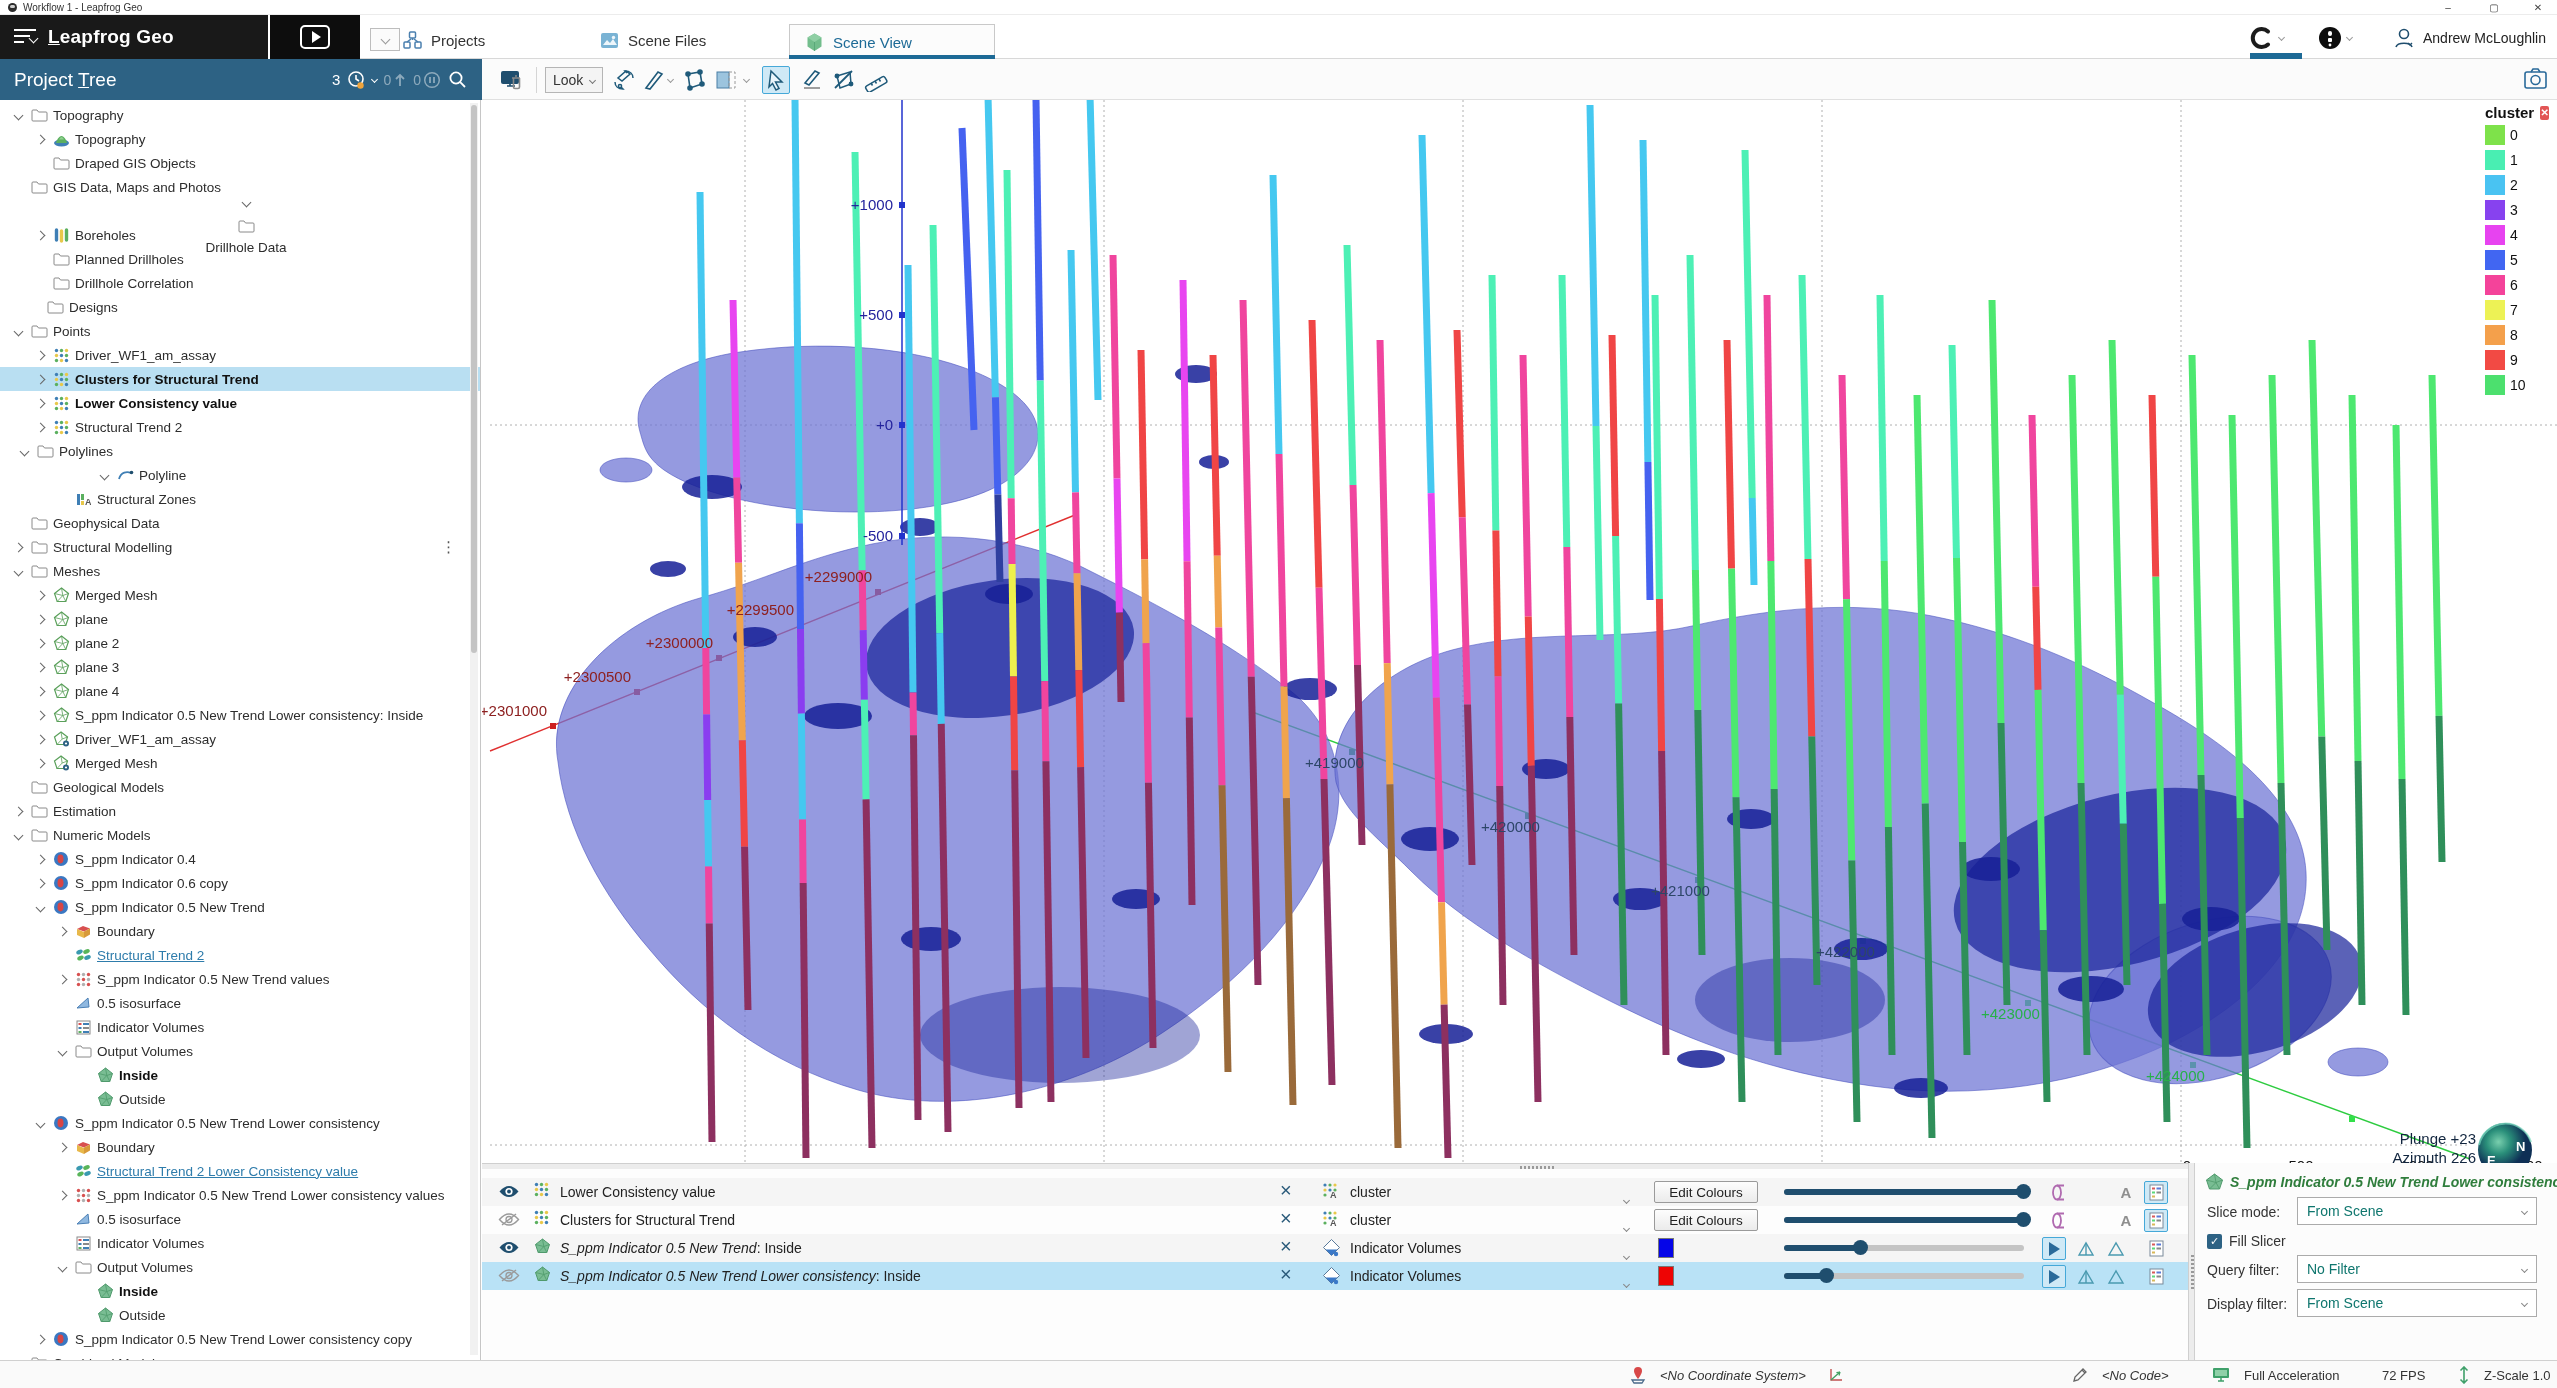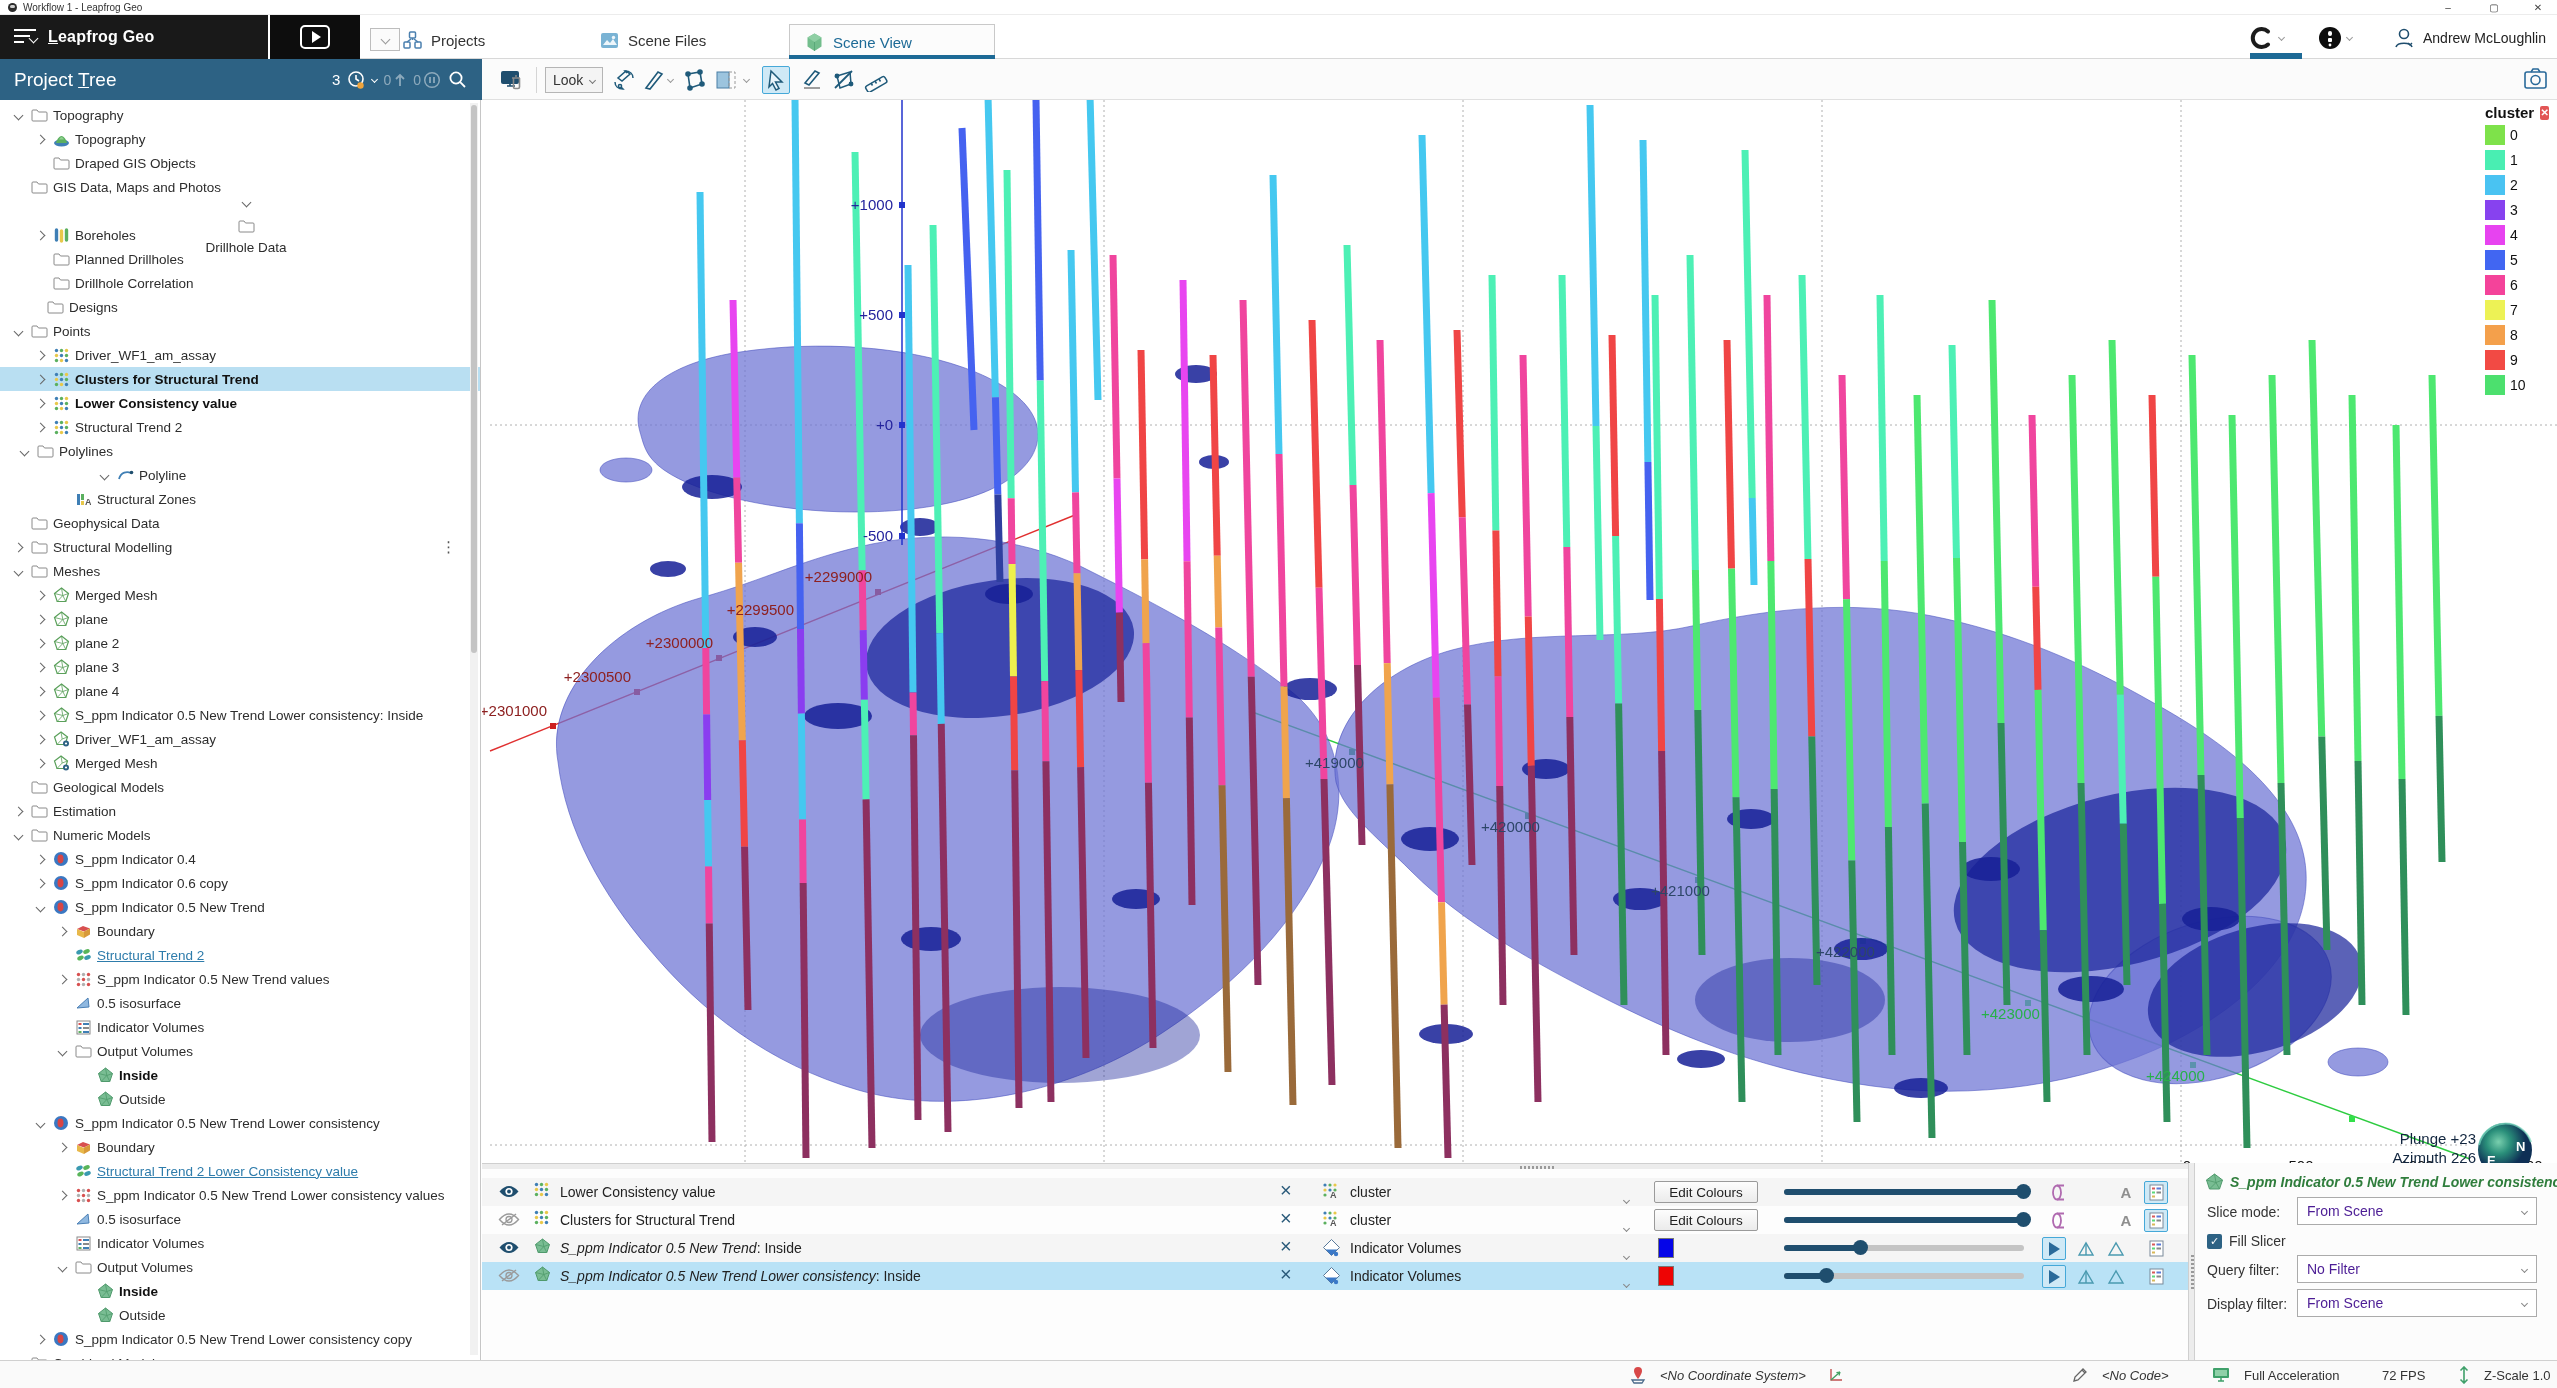--- a/index.html
+++ b/index.html
@@ -14,21 +14,21 @@
   .wctrl{position:absolute;top:0;height:15px;display:flex;align-items:center;justify-content:center;width:28px;font-size:10px;color:#444;}
   .wmin{left:2434px;} .wmax{left:2480px;} .wclose{left:2524px;}
 
   
   .appbar{position:absolute;left:0;top:15px;width:2557px;height:44px;background:#fff;border-bottom:1px solid #d8d8d8;}
   .brand{position:absolute;left:0;top:0;width:268px;height:44px;background:#191919;color:#fff;display:flex;align-items:center;}
   .burger{width:22px;height:16px;margin:0 12px 0 14px;position:relative;}
   .burger i{position:absolute;left:0;height:2px;background:#fff;display:block;}
   .burger i:nth-child(1){top:0;width:22px;} .burger i:nth-child(2){top:6px;width:16px;} .burger i:nth-child(3){top:12px;width:10px;}
   .burger .bv{position:absolute;right:-1px;top:6px;width:7px;height:7px;border-right:1.8px solid #fff;border-bottom:1.8px solid #fff;transform:rotate(45deg);background:none;}
-  .brandtext{font-size:16px;font-weight:bold;letter-spacing:.2px;}
+  .brandtext{font-size:19px;font-weight:bold;letter-spacing:.2px;}
   .brandtext u{text-decoration:underline;}
   .playbox{position:absolute;left:268px;top:0;width:92px;height:44px;background:#0d0d0d;display:flex;align-items:center;justify-content:center;border-left:2px solid #fff;}
   .playglyph{width:30px;height:24px;border:2px solid #fff;border-radius:5px;display:flex;align-items:center;justify-content:center;}
   .playglyph i{width:0;height:0;border-left:9px solid #fff;border-top:6px solid transparent;border-bottom:6px solid transparent;margin-left:2px;}
   .chevbox{position:absolute;left:370px;top:13px;width:30px;height:23px;border:1px solid #bdbdbd;background:#fbfbfb;display:flex;align-items:center;justify-content:center;}
   .tab{position:absolute;top:6px;height:38px;display:flex;align-items:center;gap:8px;font-size:15px;color:#333;padding:0 14px;}
   .tab-projects{left:388px;} .tab-scenefiles{left:585px;}
   .tab-sceneview{left:789px;top:9px;height:35px;width:206px;background:#fcfcfc;border:1px solid #c9c9c9;border-bottom:none;color:#1d6a96;}
   .tab-sceneview:after{content:"";position:absolute;left:-1px;right:-1px;bottom:-1px;height:5px;background:#1d6a96;}
   .hdr-dd{position:absolute;top:7px;height:31px;display:flex;align-items:center;gap:5px;}
@@ -101,21 +101,21 @@
   .sl-ic.hl{background:#cfe9f6;border:1px solid #45a8d8;border-radius:2px;}
   .gA{font-size:15px;font-weight:bold;color:#8f8f8f;}
   .vsplit{position:absolute;left:1706px;top:0;width:7px;height:197px;background:#ececec;border-left:1px solid #cfcfcf;border-right:1px solid #cfcfcf;}
   .vgrip{position:absolute;left:2px;top:92px;width:3px;height:34px;background:repeating-linear-gradient(180deg,#9a9a9a 0 2px,transparent 2px 4px);}
 
   
   .props{position:absolute;left:1713px;top:0;width:362px;height:197px;background:#fcfcfc;}
   .props-title{position:absolute;left:10px;top:10px;display:flex;align-items:center;gap:6px;font-size:14px;white-space:nowrap;}
   .props-title .pt-i{font-style:italic;font-weight:bold;color:#2f7d3c;}
   .pfield{position:absolute;left:12px;font-size:14px;color:#333;}
-  .psel{position:absolute;left:102px;width:240px;height:28px;border:1px solid #ababab;background:#fff;display:flex;align-items:center;justify-content:space-between;padding:0 9px;font-size:14px;color:#4c1d95;}
+  .psel{position:absolute;left:102px;width:240px;height:28px;border:1px solid #ababab;background:#fff;display:flex;align-items:center;justify-content:space-between;padding:0 9px;font-size:14px;color:#0f766e;}
   .pcheck{position:absolute;left:12px;display:flex;align-items:center;gap:7px;font-size:14px;color:#333;}
   .cbox{width:15px;height:15px;background:#2d6284;border-radius:2px;color:#fff;font-size:11px;display:flex;align-items:center;justify-content:center;}
 
   
   .statusbar{position:absolute;left:0;top:1360px;width:2557px;height:28px;background:#fafafa;border-top:1px solid #d0d0d0;font-size:13px;color:#333;}
   .sbitem{position:absolute;top:0;height:28px;display:flex;align-items:center;gap:14px;}
   .sbitem .noval{font-style:italic;}
 </style>
 </head>
 <body>

